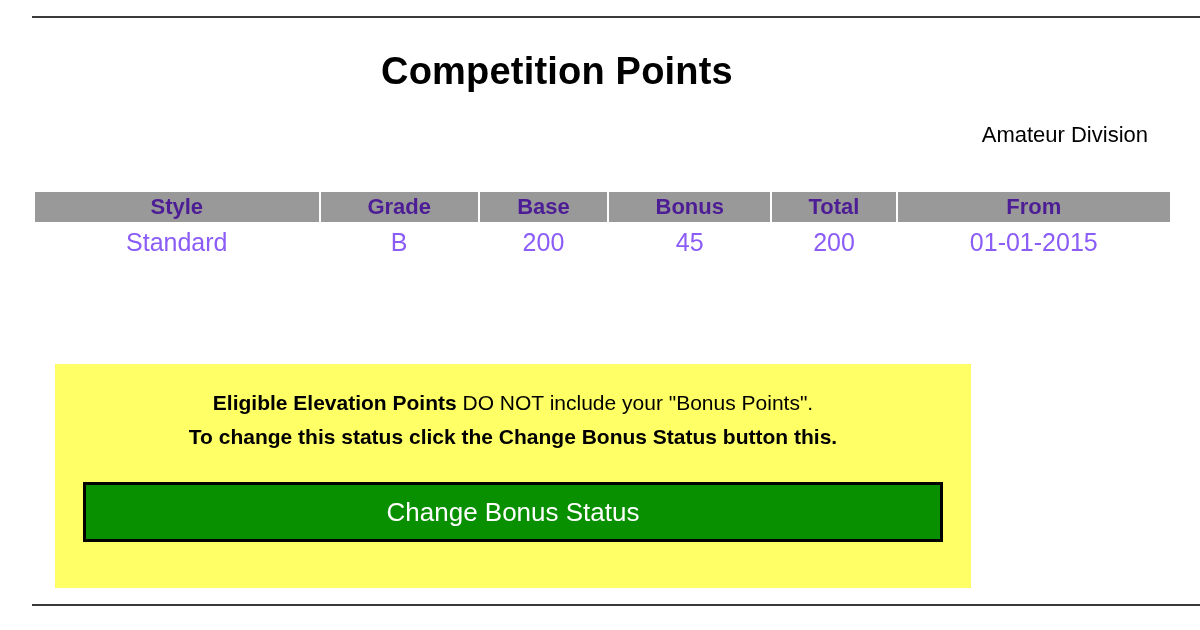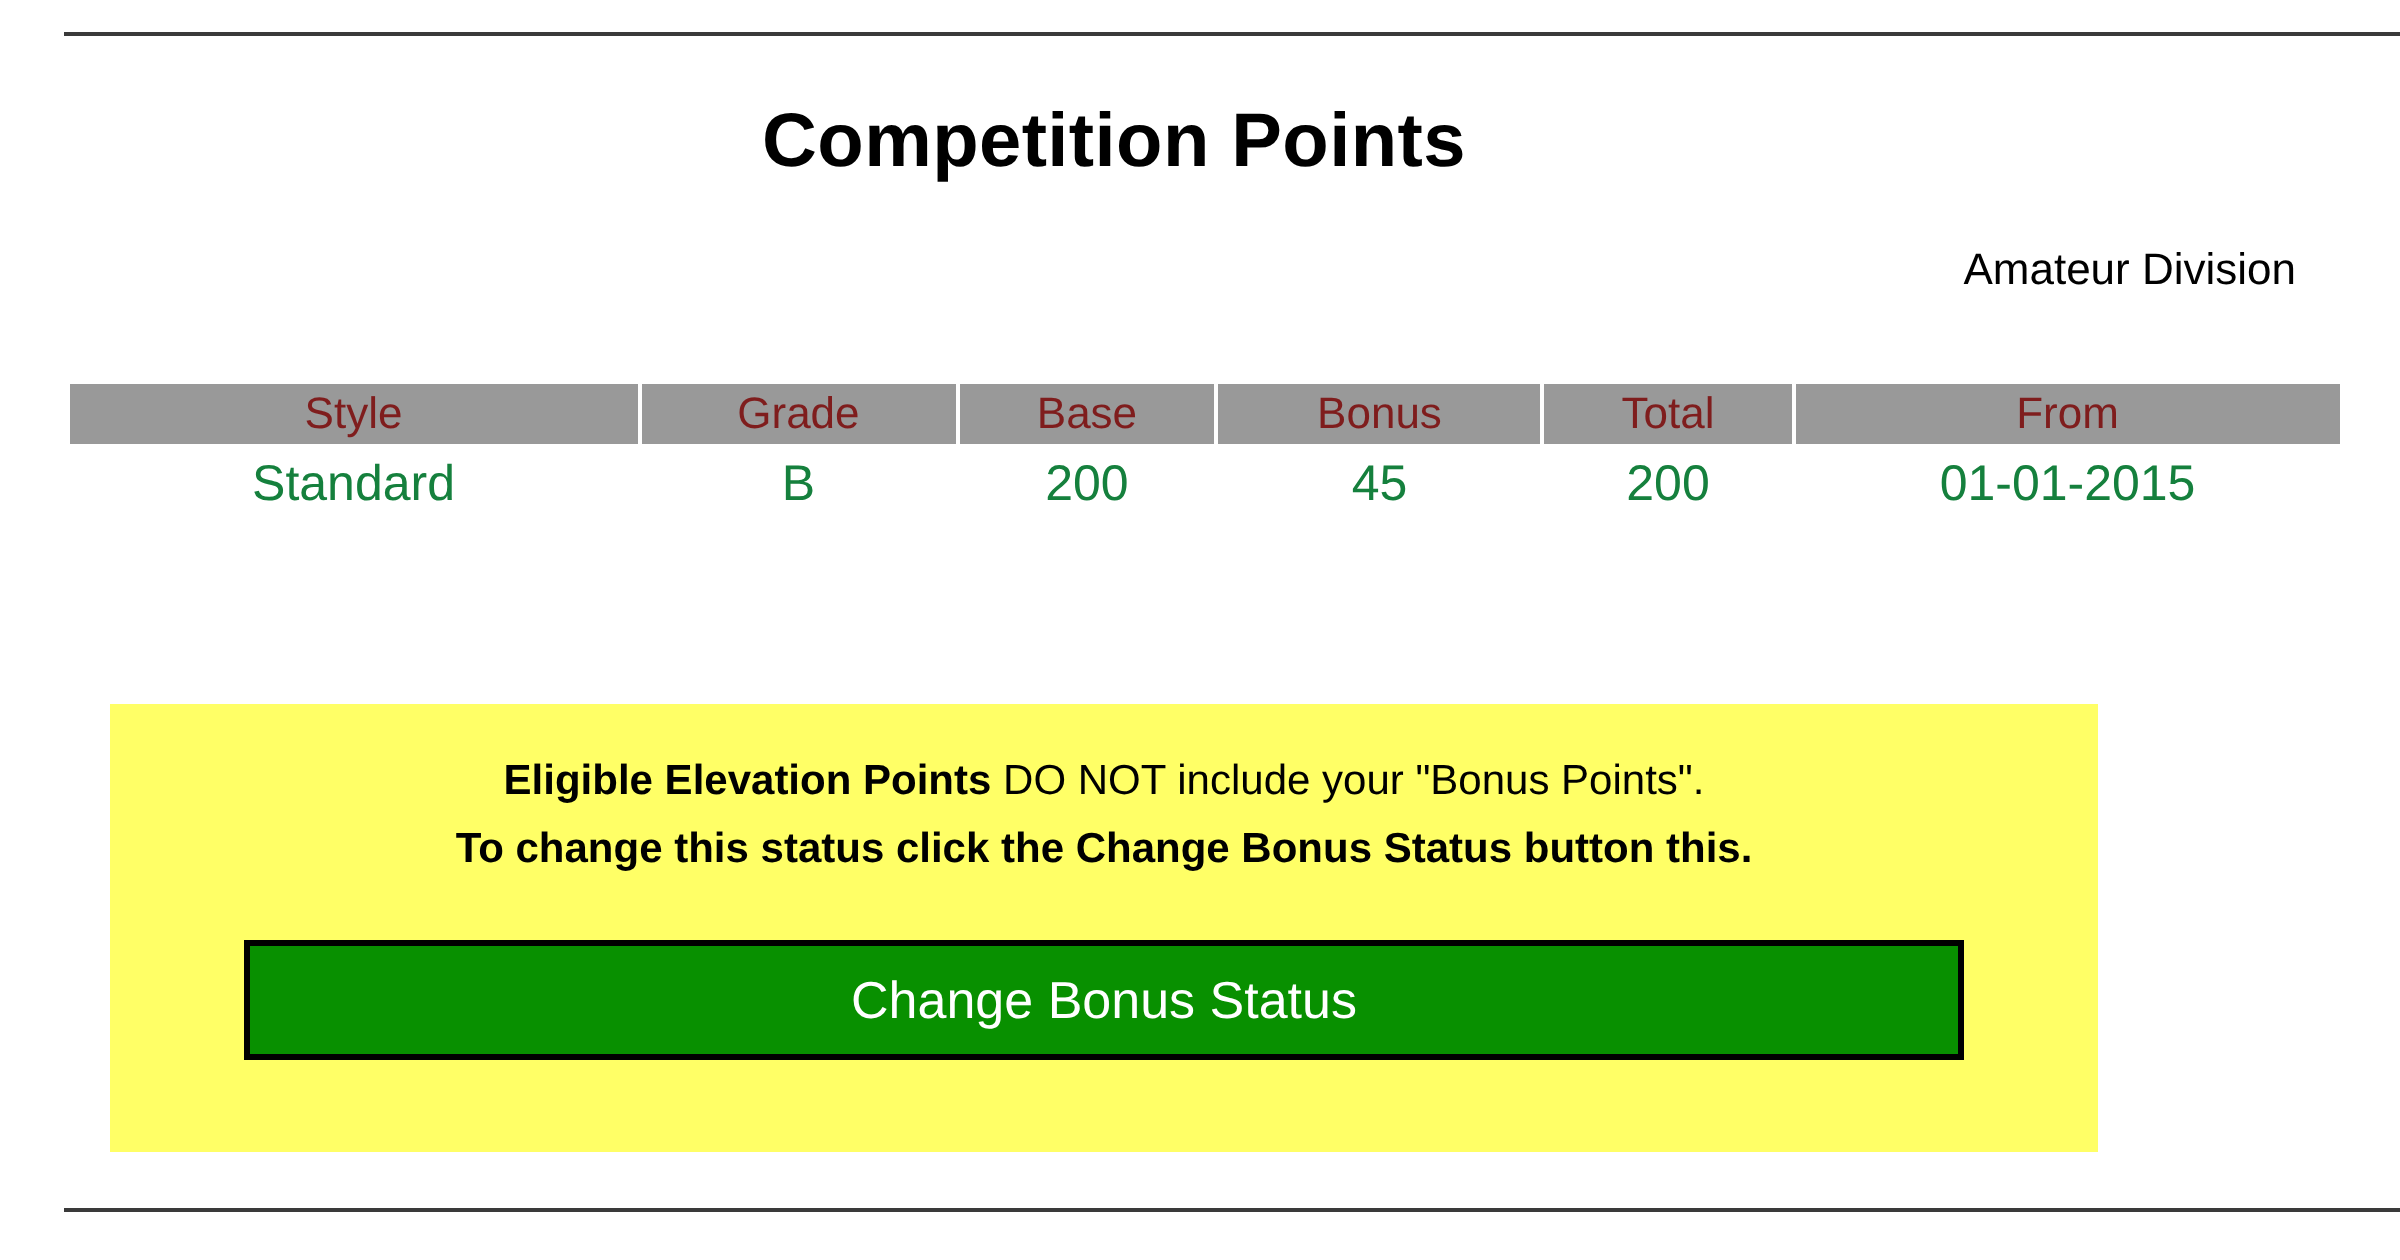--- a/index.html
+++ b/index.html
@@ -63,32 +63,32 @@
     position: absolute;
     top: 192px;
     left: 33px;
     width: 1139px;
     border-collapse: separate;
     border-spacing: 2px 0;
     table-layout: fixed;
   }
   .points-table thead th {
     background: #999999;
-    color: #7f1d1d;
+    color: #4c1d95;
     font-size: 22px;
-    font-weight: normal;
+    font-weight: bold;
     text-align: center;
     height: 21px;
     line-height: 30px;
     padding: 0;
     border: 0;
   }
   .points-table tbody td {
     background: #ffffff;
-    color: #15803d;
+    color: #8b5cf6;
     font-size: 25px;
     font-weight: normal;
     text-align: center;
     height: 40px;
     line-height: 40px;
     padding: 0;
     border: 0;
     white-space: nowrap;
   }
 
@@ -96,23 +96,23 @@
   .col-style { width: 281px; }
   .col-grade { width: 156px; }
   .col-base  { width: 126px; }
   .col-bonus { width: 160px; }
   .col-total { width: 122px; }
   .col-from  { width: 270px; }
 
   
   .notice {
     position: absolute;
-    top: 352px;
+    top: 364px;
     left: 55px;
-    width: 994px;
+    width: 916px;
     height: 224px;
     background: #ffff66;
     box-sizing: border-box;
   }
   .notice-line {
     width: 100%;
     text-align: center;
     font-size: 21px;
     line-height: 30px;
     color: #000000;

